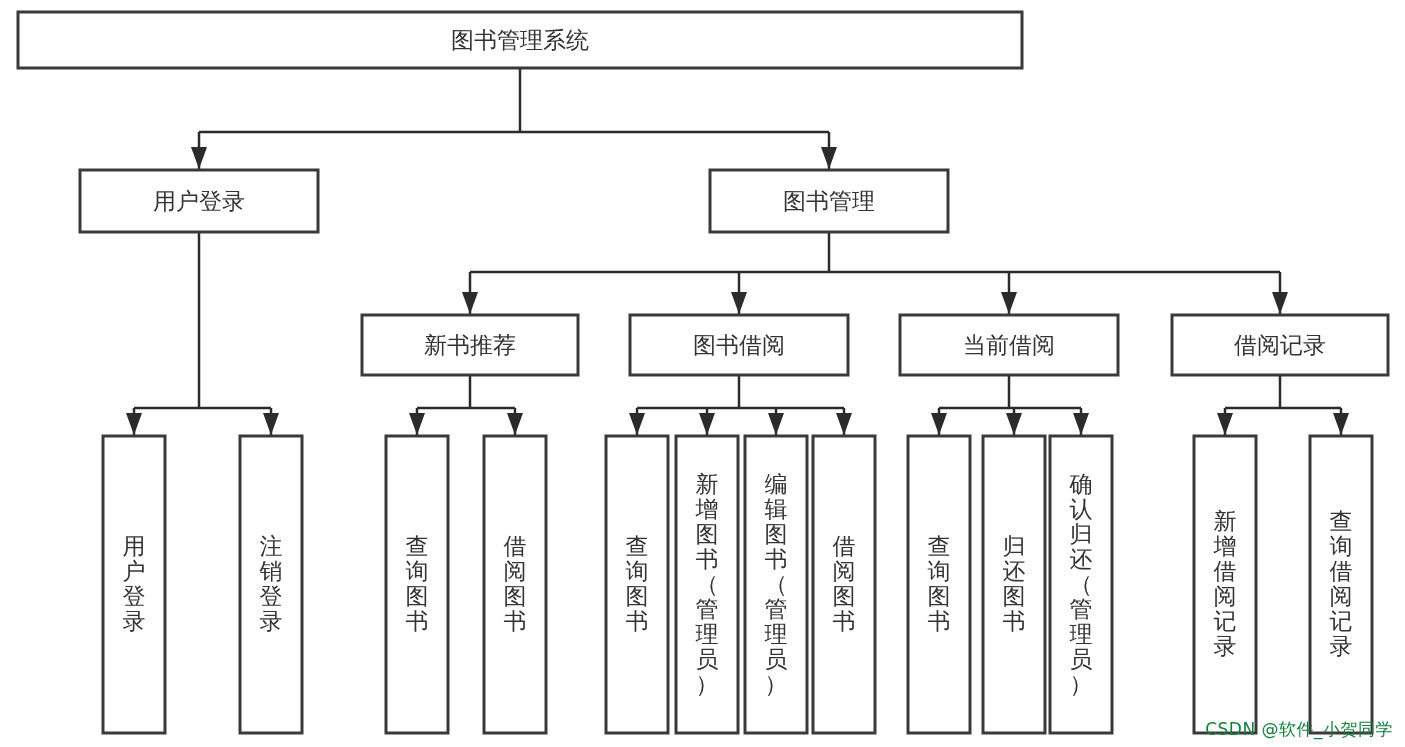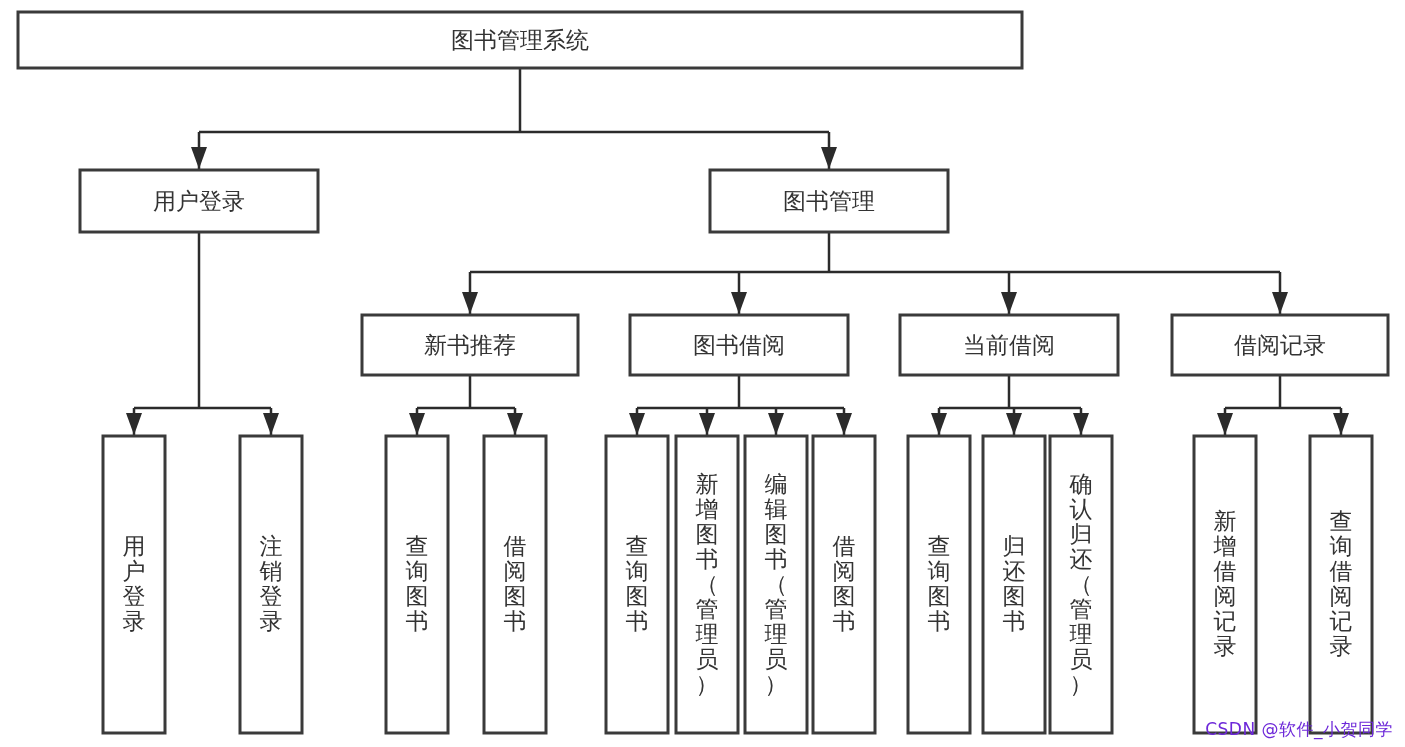--- a/index.html
+++ b/index.html
@@ -47,21 +47,21 @@
   .arrow-head {
     fill: #2b2b2b;
     stroke: none;
   }
   .watermark {
     position: absolute;
     right: 12px;
     bottom: 6px;
     font-family: "DejaVu Sans", "Liberation Sans", sans-serif;
     font-size: 17px;
-    color: #6d28d9;
+    color: #15803d;
     white-space: nowrap;
     letter-spacing: 0.5px;
     user-select: none;
   }
 </style>
 </head>
 <body>
 
 <div id="diagram-root">
   <svg id="diagram-svg" width="1405" height="747" viewBox="0 0 1405 747" xmlns="http://www.w3.org/2000/svg">

